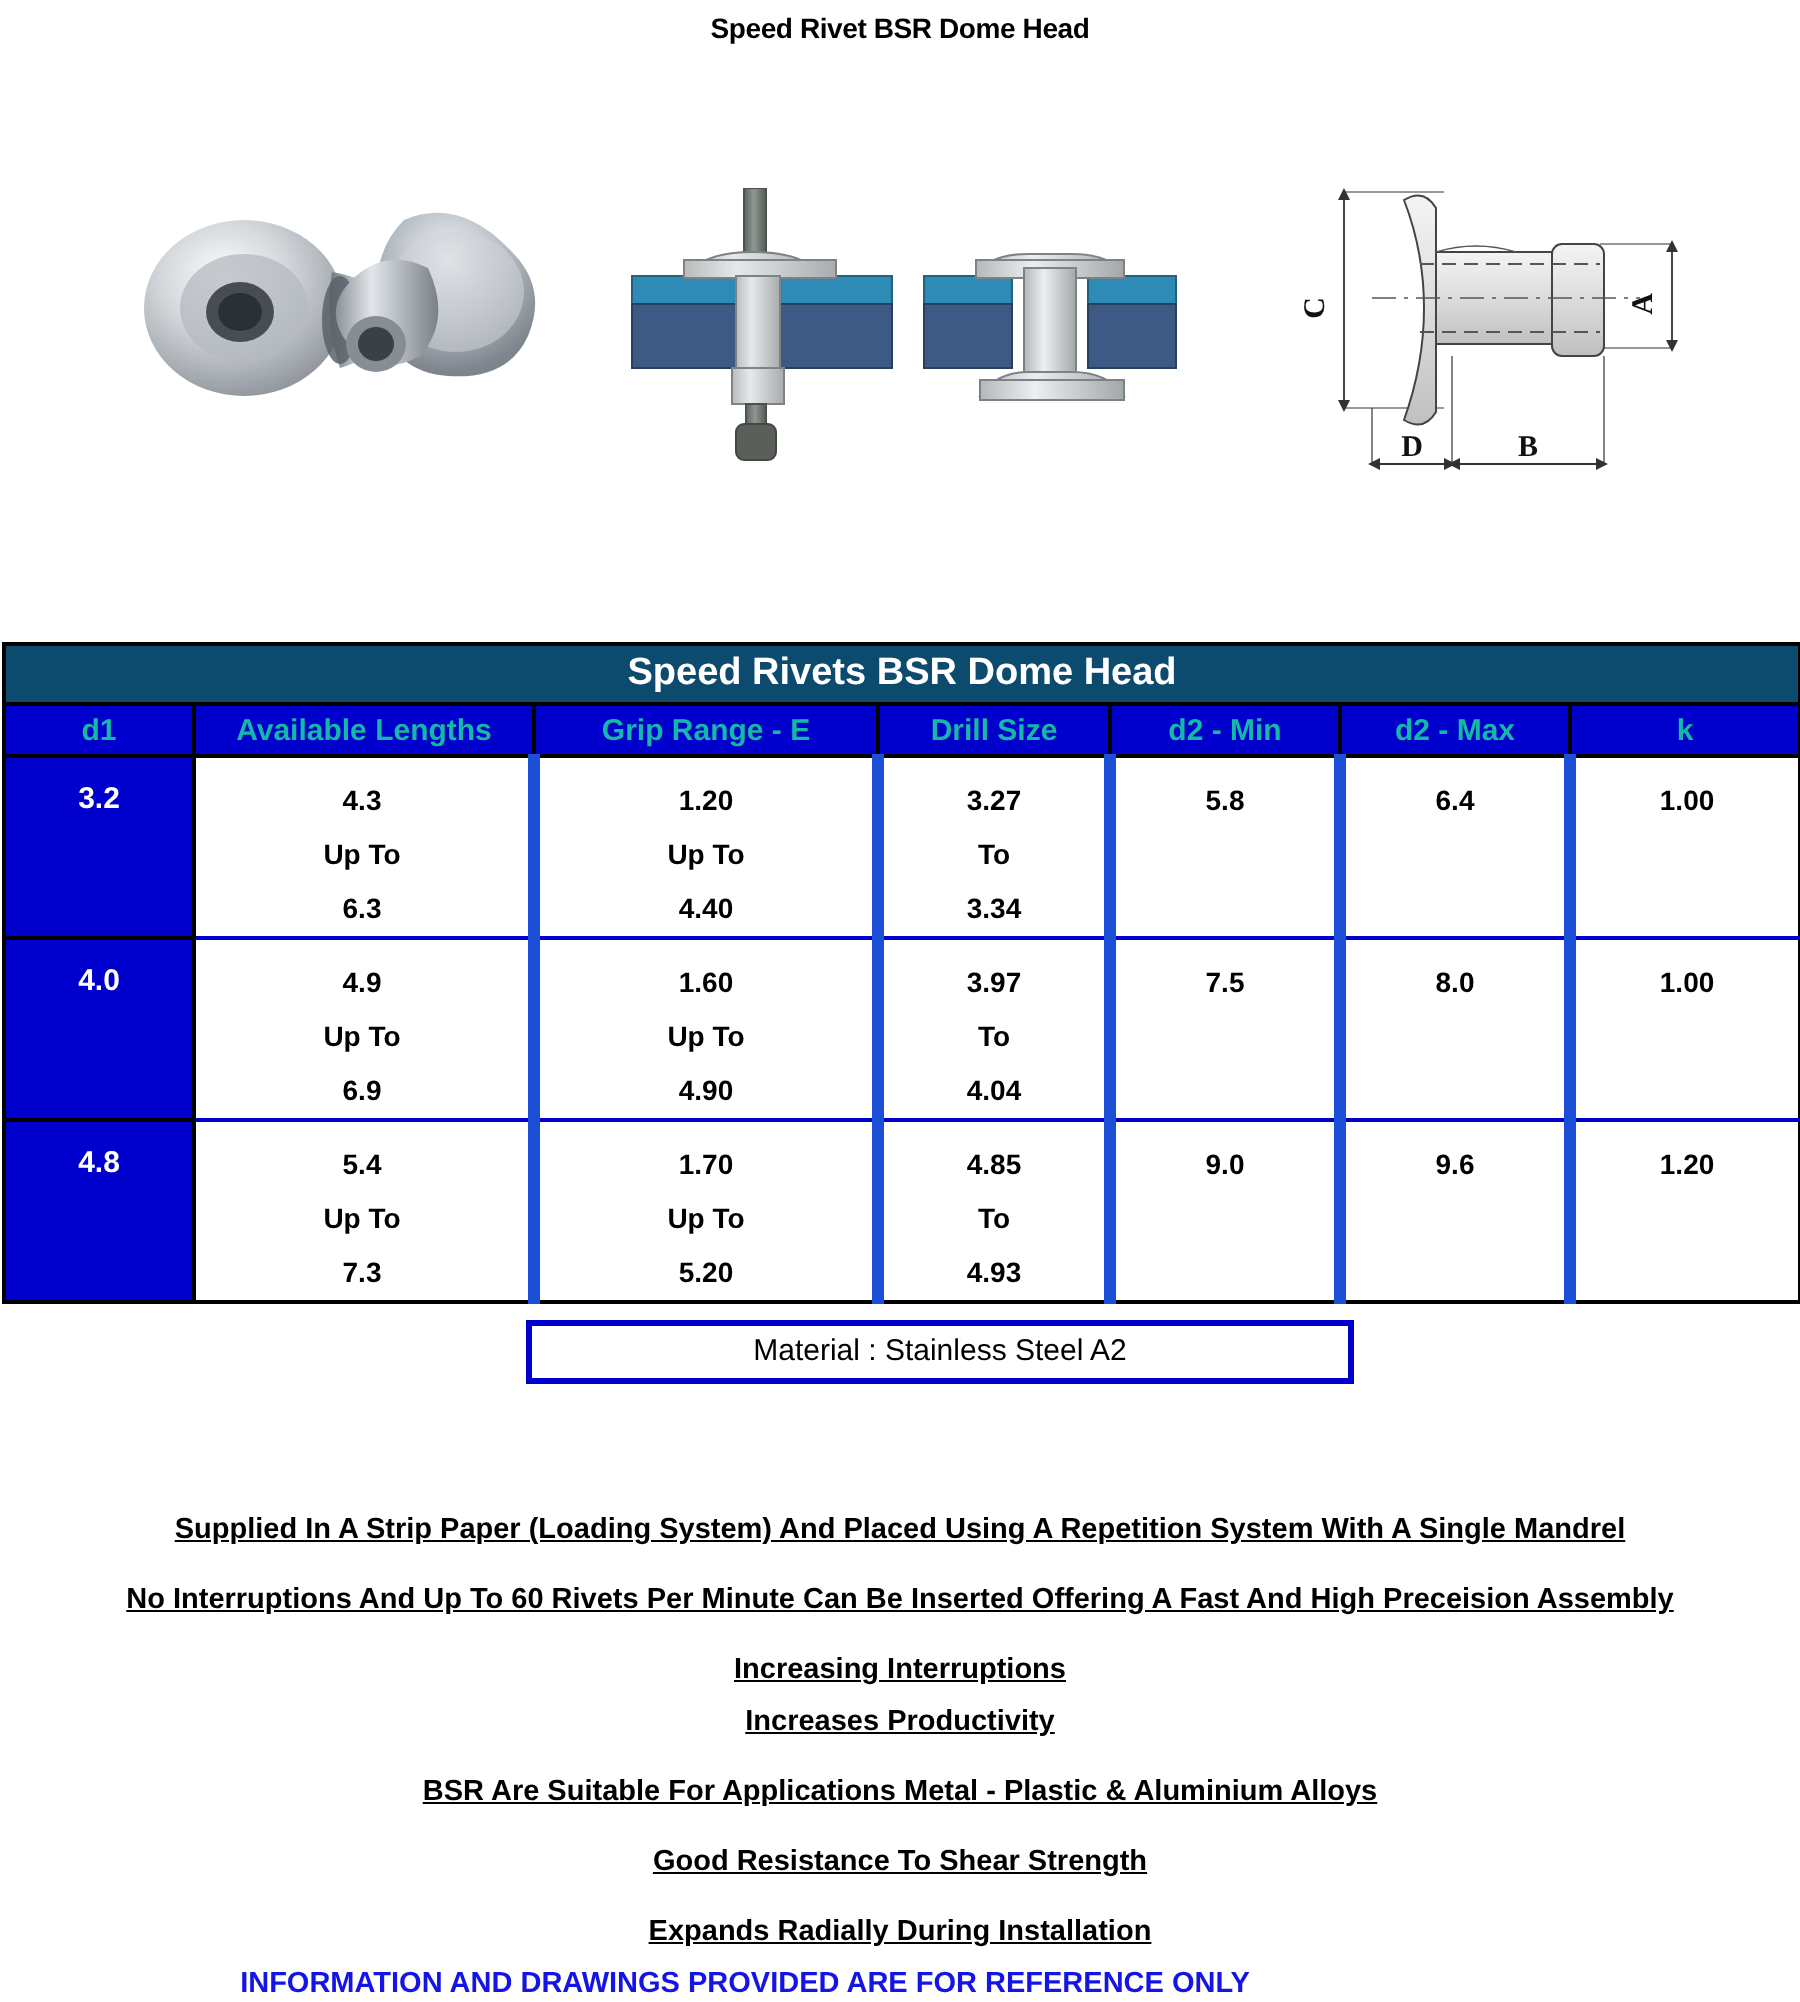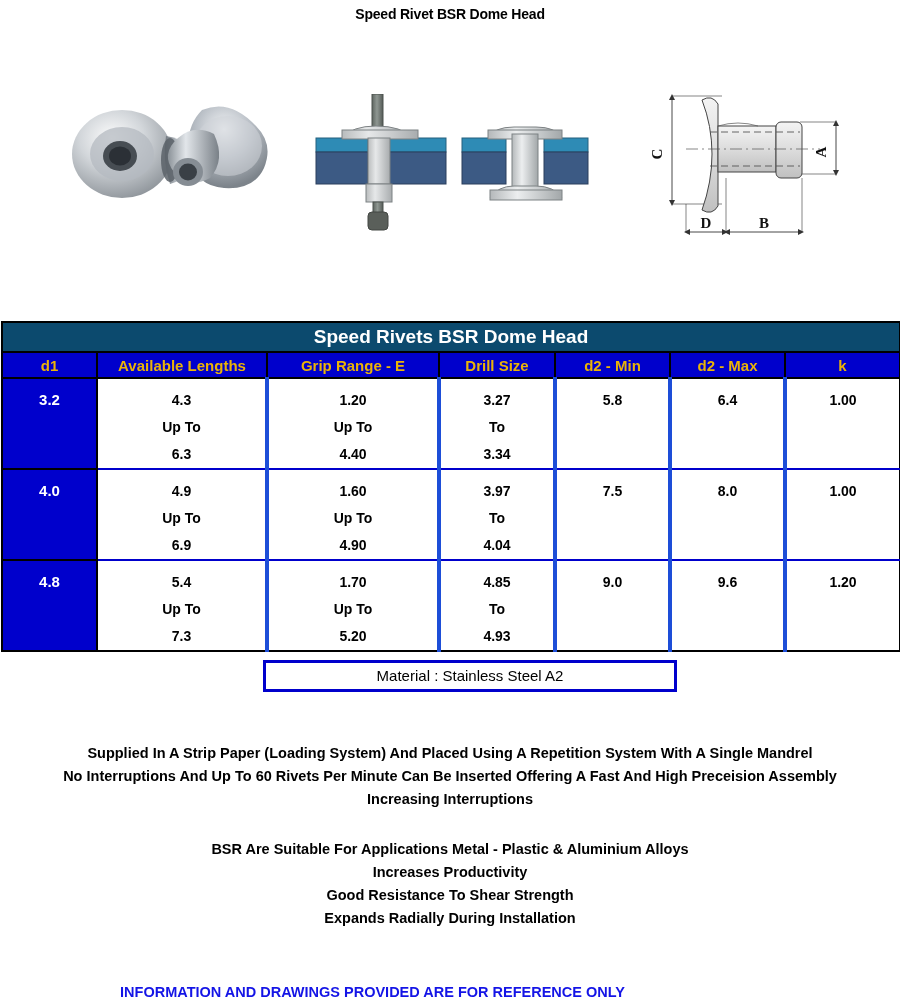--- a/index.html
+++ b/index.html
@@ -66,38 +66,38 @@
     background: #0c4a6e;
     color: #ffffff;
     font-size: 19px;
     font-weight: bold;
     text-align: center;
     height: 28px;
     border-bottom: 2px solid #000000;
   }
   .t-head th {
     background: #0000CC;
-    color: #eab308;
+    color: #14b8a6;
     font-size: 15px;
     font-weight: bold;
     text-align: center;
     height: 24px;
     border-right: 2px solid #000000;
     border-bottom: 2px solid #000000;
   }
   .t-head th:last-child { border-right: none; }
 
   .t-row td {
     height: 78px;
     vertical-align: top;
     text-align: center;
     font-size: 14px;
     font-weight: bold;
     background: #ffffff;
-    border-right: 4px solid #1d4ed8;
+    border-right: 6px solid #1d4ed8;
     border-bottom: 2px solid #0000CC;
   }
   .t-row:last-child td { border-bottom: none; }
   .t-row td:last-child { border-right: none; }
   .t-row td.d1cell {
     background: #0000CC;
     color: #ffffff;
     border-right: 2px solid #000000;
     border-bottom: 2px solid #000000;
     vertical-align: top;
@@ -141,21 +141,21 @@
     left: 0;
     width: 900px;
     text-align: center;
     font-size: 14.5px;
     font-weight: bold;
     line-height: 23px;
   }
   .para-1 { top: 742px; }
   .para-2 { top: 838px; }
 
-  .para p { margin: 0; }
+  .para p { margin: 12px; text-decoration: underline; }
 
   .footer-note {
     position: absolute;
     top: 984px;
     left: 0;
     width: 745px;
     text-align: center;
     font-size: 14.5px;
     font-weight: bold;
     color: #1414E6;
@@ -489,19 +489,19 @@
 
 <div class="material-box">Material : Stainless Steel A2</div>
 
 <div class="para para-1">
     <p>Supplied In A Strip Paper (Loading System) And Placed Using A Repetition System With A Single Mandrel</p>
     <p>No Interruptions And Up To 60 Rivets Per Minute Can Be Inserted Offering A Fast And High Preceision Assembly</p>
     <p>Increasing Interruptions</p>
   </div>
 
 <div class="para para-2">
+    <p>Increases Productivity</p>
     <p>BSR Are Suitable For Applications Metal - Plastic &amp; Aluminium Alloys</p>
-    <p>Increases Productivity</p>
     <p>Good Resistance To Shear Strength</p>
     <p>Expands Radially During Installation</p>
   </div>
 
 <div class="footer-note">INFORMATION AND DRAWINGS PROVIDED ARE FOR REFERENCE ONLY</div>
 
 </body></html>

